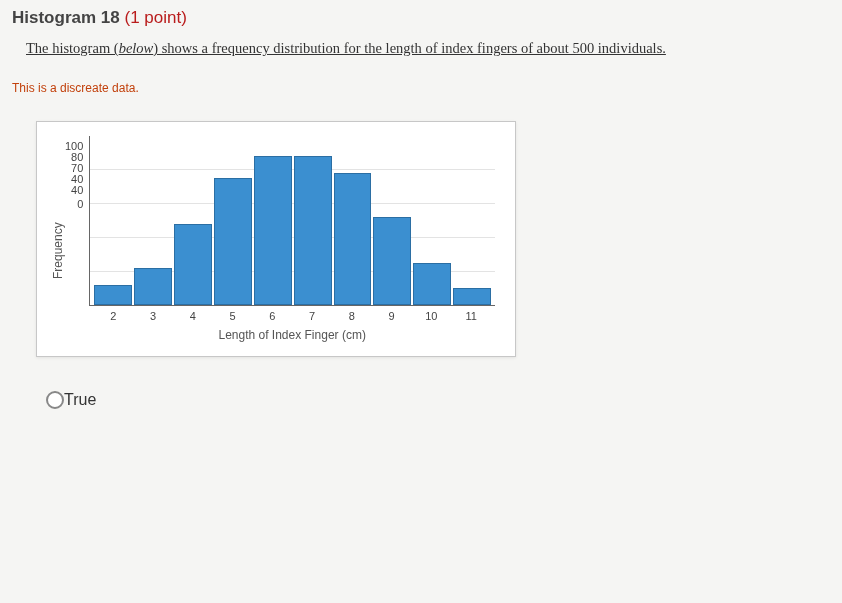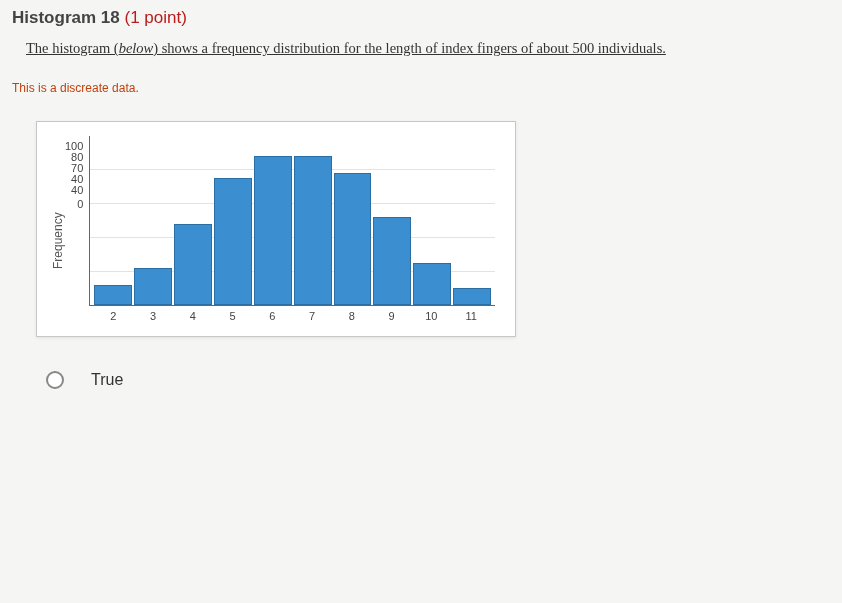--- a/index.html
+++ b/index.html
@@ -108,21 +108,21 @@
       font-size: 12px;
       color: #555;
       padding-top: 6px;
     }
     .options {
       padding: 30px 0 0 46px;
     }
     .opt {
       display: flex;
       align-items: center;
-      gap: 27px;
+      gap: 0;
       padding: 4px 0;
       font-size: 16px;
       color: #333;
     }
     .radio {
       width: 18px;
       height: 18px;
       border: 2px solid #888;
       border-radius: 50%;
       background: #fff;
@@ -174,20 +174,21 @@
           <span>3</span>
           <span>4</span>
           <span>5</span>
           <span>6</span>
           <span>7</span>
           <span>8</span>
           <span>9</span>
           <span>10</span>
           <span>11</span>
         </div>
+      <div class="xlabel">Length of Index Finger (cm)</div>
     </div>
   </div>
 </div>
 
 <div class="options">
   <div class="opt">
     <div class="radio"></div>
     <span>True</span>
   </div>
 </div>

